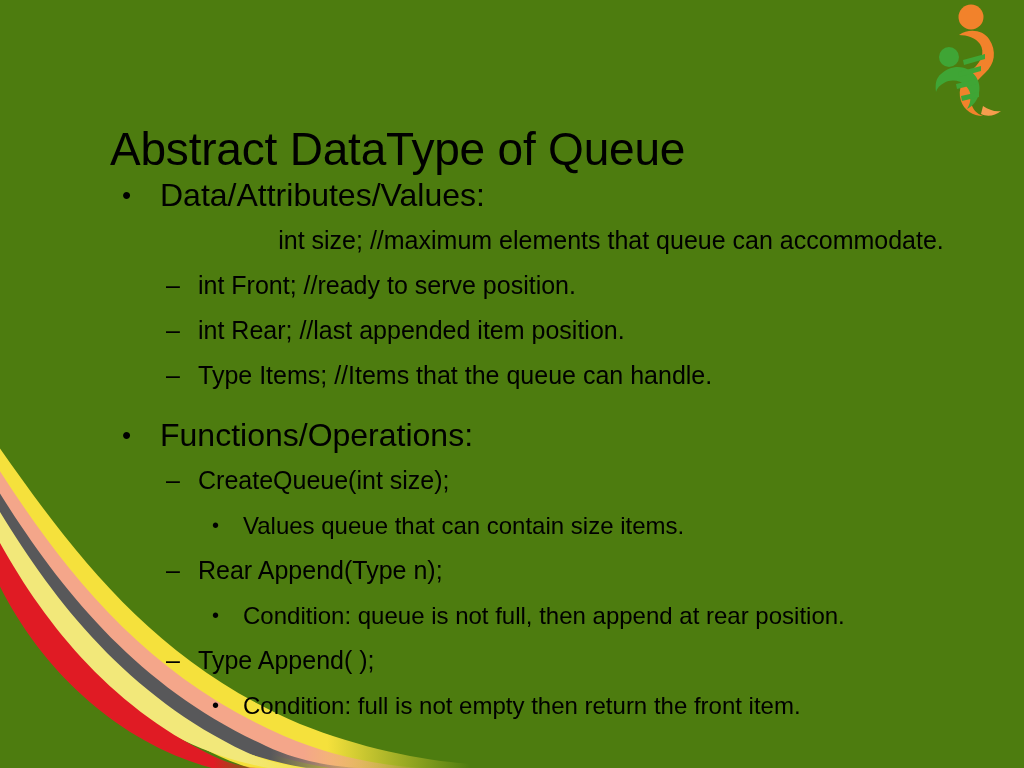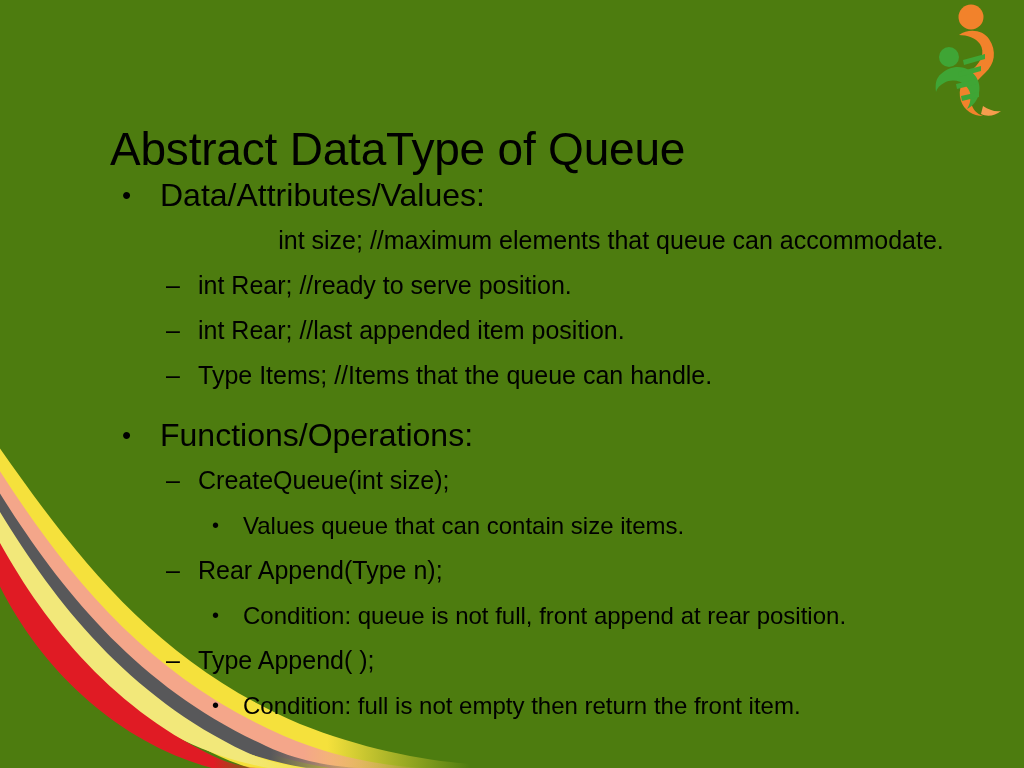--- a/index.html
+++ b/index.html
@@ -194,21 +194,21 @@
       <span class="mark">•</span>
       <span>Data/Attributes/Values:</span>
     </div>
 
     <div class="line lvl2 nomark">
       <span>int size; //maximum elements that queue can accommodate.</span>
     </div>
 
     <div class="line lvl2">
       <span class="mark">–</span>
-      <span>int Rear;  //ready to serve position.</span>
+      <span>int Front;  //ready to serve position.</span>
     </div>
 
     <div class="line lvl2">
       <span class="mark">–</span>
       <span>int  Rear; //last appended item position.</span>
     </div>
 
     <div class="line lvl2">
       <span class="mark">–</span>
       <span>Type Items; //Items that the queue can handle.</span>
@@ -231,21 +231,21 @@
       <span>Values queue that can contain size items.</span>
     </div>
 
     <div class="line lvl2">
       <span class="mark">–</span>
       <span>Rear Append(Type n);</span>
     </div>
 
     <div class="line lvl3">
       <span class="mark">•</span>
-      <span>Condition: queue is not full, front append at rear position.</span>
+      <span>Condition: queue is not full, then append at rear position.</span>
     </div>
 
     <div class="line lvl2">
       <span class="mark">–</span>
       <span>Type Append( );</span>
     </div>
 
     <div class="line lvl3">
       <span class="mark">•</span>
       <span>Condition: full is not empty then return the front item.</span>

